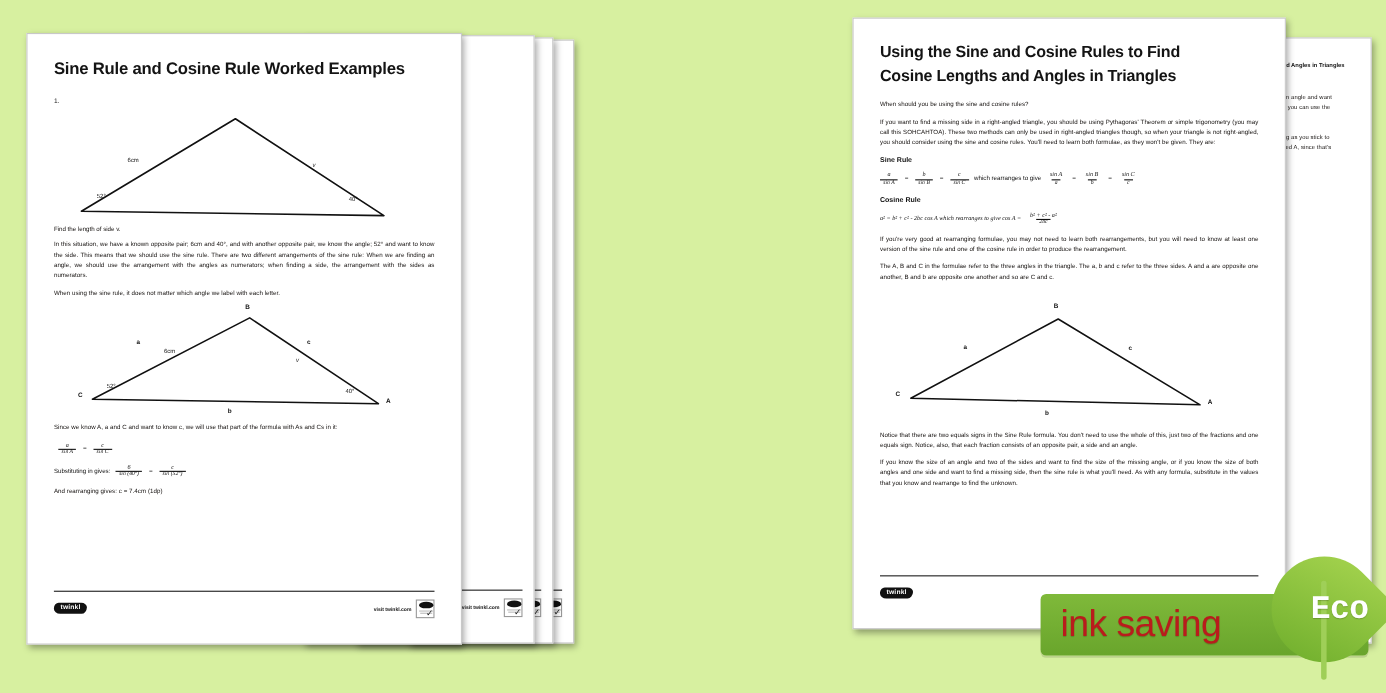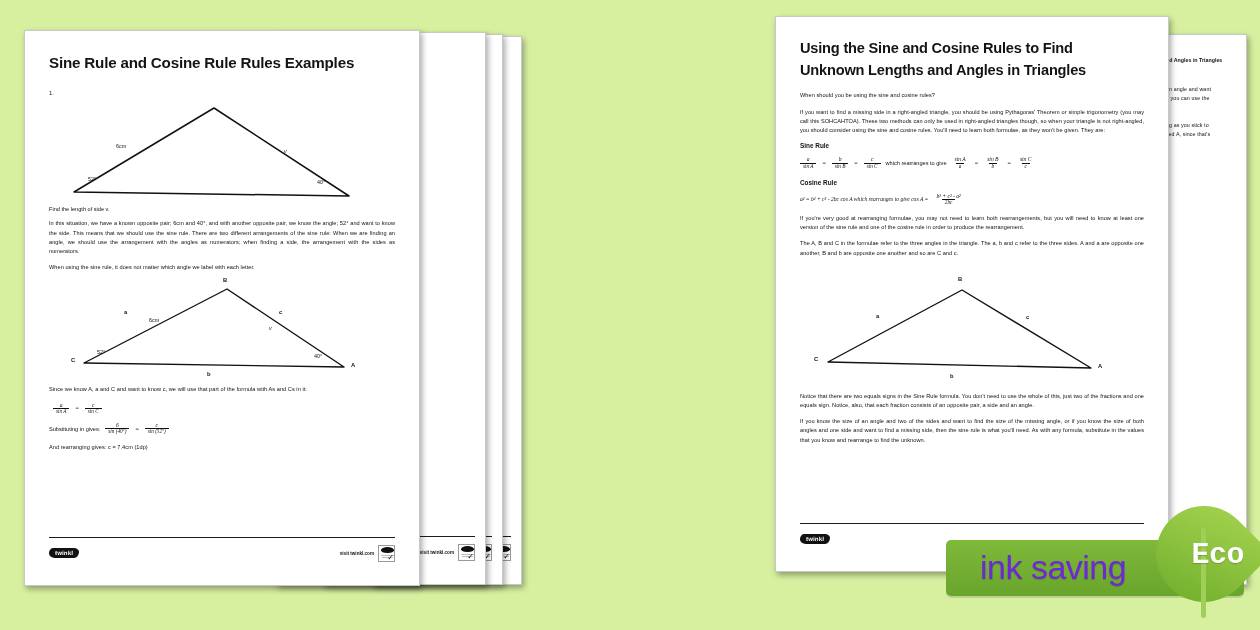--- a/index.html
+++ b/index.html
@@ -99,22 +99,22 @@
   .foot-right { display:flex; align-items:center; }
 
   
   .eco { position:absolute; right:0px; bottom:6px; width:330px; height:118px; z-index:40; }
   .eco-bar {
     position:absolute; left:16px; bottom:28px; width:298px; height:56px;
     background:linear-gradient(#7fb93a,#69a52c);
     border-radius:5px; box-shadow:0 2px 0 rgba(0,0,0,.12);
   }
   .eco-text {
-    position:absolute; left:50px; bottom:38px;
-    font-size:34px; color:#6d28d9; font-family:"Liberation Sans", sans-serif;
+    position:absolute; left:34px; bottom:38px;
+    font-size:34px; color:#b91c1c; font-family:"Liberation Sans", sans-serif;
     letter-spacing:-.5px; line-height:38px;
     text-shadow:0 1px 1px rgba(0,0,0,.18);
   }
   .leaf {
     position:absolute; right:8px; bottom:6px; width:96px; height:112px;
   }
   .leaf .drop {
     position:absolute; left:0; top:0; width:96px; height:96px;
     background:linear-gradient(160deg,#a6d44f,#6fae2c);
     border-radius:50% 6% 50% 50%;
@@ -217,21 +217,21 @@
               <span class="tick">✓</span>
           </span>
         </span>
       </div>
     </div>
   </div>
 
   <div class="sheet stack-l1">
     <div class="page-pad">
 
-      <h1 class="doc-title">Sine Rule and Cosine Rule Rules Examples</h1>
+      <h1 class="doc-title">Sine Rule and Cosine Rule Worked Examples</h1>
 
       <div class="qnum">1.</div>
 
       <div class="tri-wrap" style="height:100px; margin:2px 0 6px 0;">
         <svg width="348" height="100" viewBox="0 0 348 100">
           <path d="M25 92 L165 8 L300 96 Z" fill="none" stroke="#111" stroke-width="1.5" stroke-linejoin="round"></path>
         </svg>
         <span class="tlab" style="left:67px; top:43px;">6cm</span>
         <span class="tlab ital" style="left:235px; top:48px;">v</span>
         <span class="tlab" style="left:39px; top:76px;">52°</span>
@@ -312,21 +312,21 @@
       <p style="margin-top:-6px;">n you can use the</p>
       <p style="margin-top:18px;">ng as you stick to</p>
       <p style="margin-top:-6px;">lled A, since that's</p>
     </div>
   </div>
 
   <div class="sheet stack-r1">
     <div class="page-pad">
 
       <h1 class="doc-title two-line">Using the Sine and Cosine Rules to Find</h1>
-      <h1 class="doc-title two-line" style="margin-top:-6px; margin-bottom:12px;">Unknown Lengths and Angles in Triangles</h1>
+      <h1 class="doc-title two-line" style="margin-top:-6px; margin-bottom:12px;">Cosine Lengths and Angles in Triangles</h1>
 
       <p class="body">When should you be using the sine and cosine rules?</p>
       <p class="body just">If you want to find a missing side in a right-angled triangle, you should be using Pythagoras' Theorem or simple trigonometry (you may call this SOHCAHTOA). These two methods can only be used in right-angled triangles though, so when your triangle is not right-angled, you should consider using the sine and cosine rules. You'll need to learn both formulae, as they won't be given. They are:</p>
 
       <h2 class="rule">Sine Rule</h2>
 
       <div class="mathline">
         <span class="frac">
           <span class="num">a</span>
           <span class="den">sin A</span>

